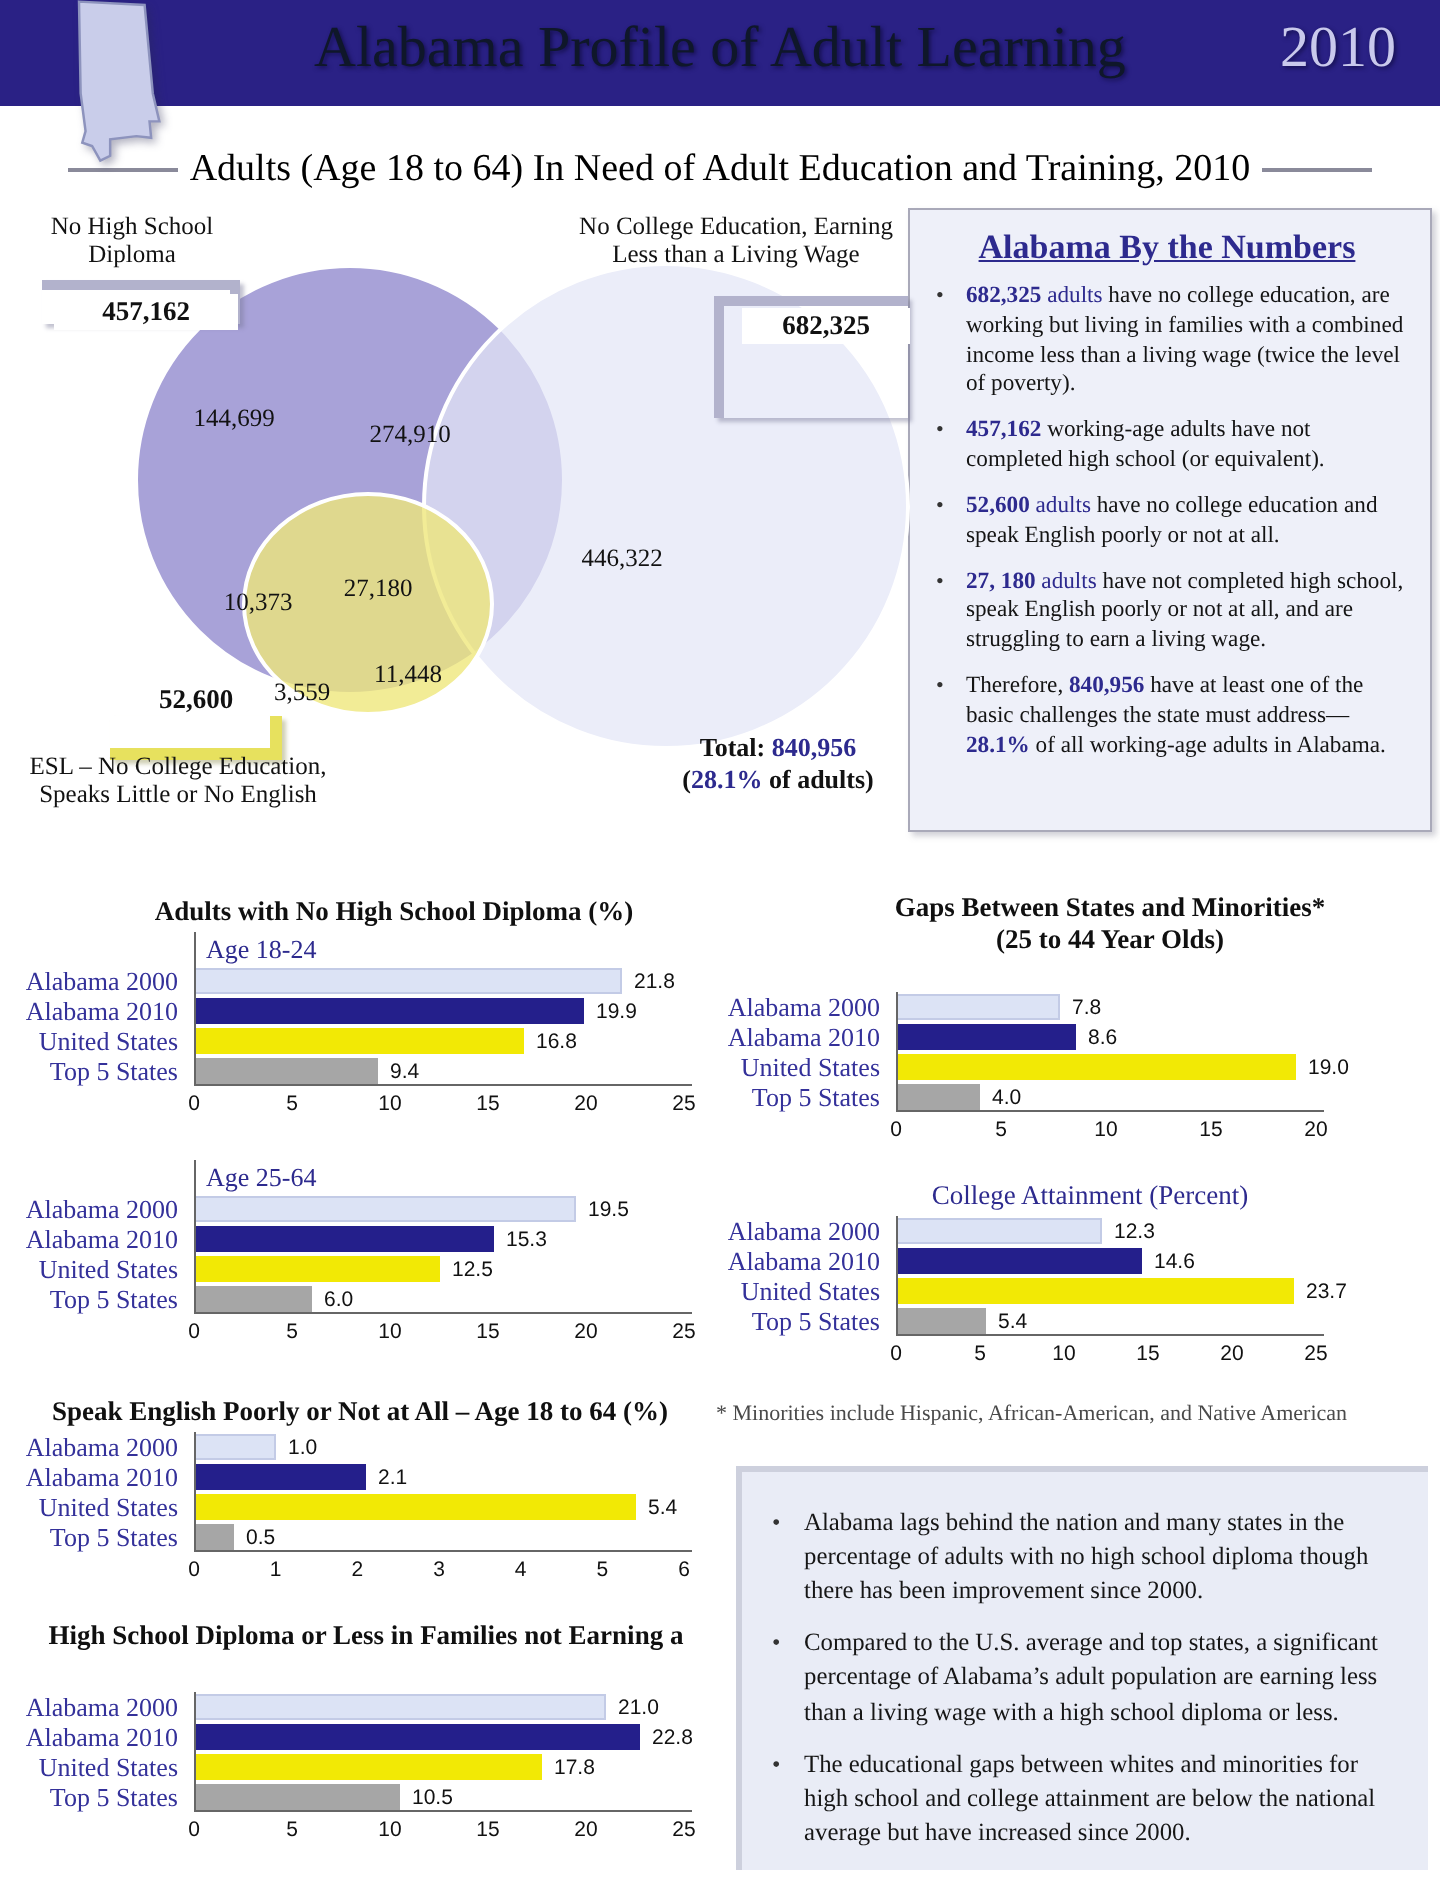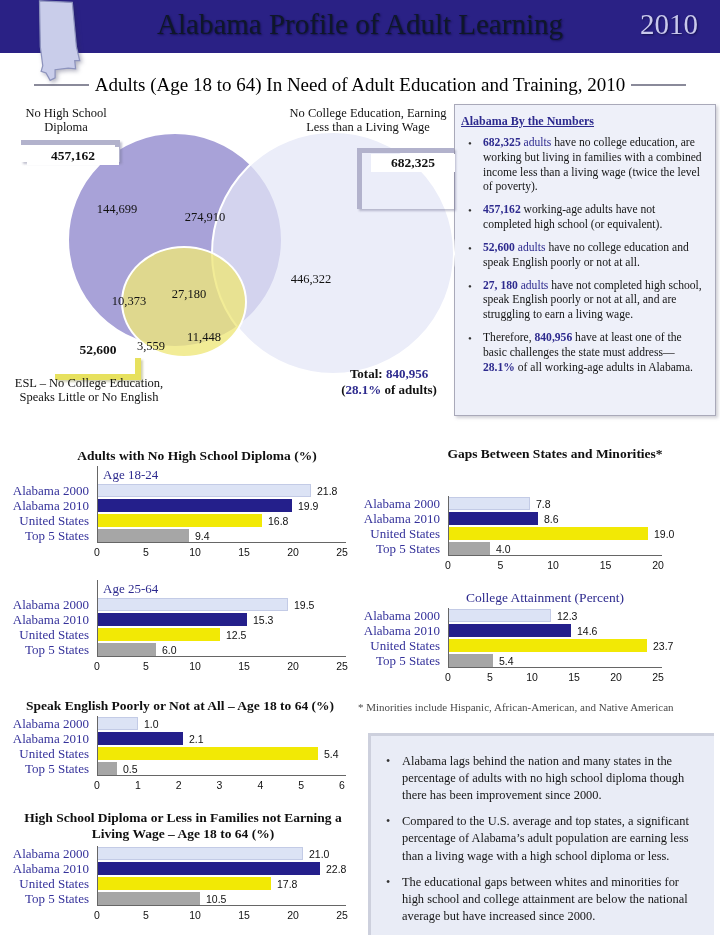--- a/index.html
+++ b/index.html
@@ -36,21 +36,21 @@
   .br-esl  {left:50px;top:258px;width:80px;height:16px;border-bottom:6px solid #e7e15e;border-right:6px solid #e7e15e;box-shadow:2px 2px 2px rgba(150,150,90,.45);}
   .vtotal{position:absolute;left:328px;top:266px;width:112px;z-index:6;text-align:center;
           font-weight:bold;font-size:13px;line-height:1.25;}
   .seg-b{color:#2d2a8e;} .seg-k{color:#121212;}
   .seg-nb{color:#2d2a8e;font-weight:bold;} .seg-bl{color:#2d2a8e;} .seg-tx{color:#141414;}
 
   
   .panel{position:absolute;left:454px;top:104px;width:262px;height:312px;background:#eef0f9;
          border:1px solid #a9a9b9;box-shadow:2px 2px 3px rgba(120,120,140,.35);box-sizing:border-box;
          padding:6px 9px 0 6px;}
-  .panel-title{color:#2d2a8e;font-weight:bold;font-size:12px;
+  .panel-title{color:#2d2a8e;font-weight:bold;font-size:17px;text-align:center;
                text-decoration:underline;margin:3px 0 7px 0;}
   .pb{position:relative;padding-left:22px;font-size:11.6px;line-height:1.28;margin-bottom:8px;color:#141414;}
   .pb::before{content:"\2022";position:absolute;left:7px;top:0;color:#333;font-size:11px;}
 
   
   .chart{position:absolute;}
   .inner-label{font-size:13px;color:#2d2a8e;height:17px;line-height:17px;}
   .plotwrap{position:relative;}
   .crow{display:flex;align-items:center;height:15px;}
   .clabel{flex:0 0 auto;text-align:right;padding-right:8px;font-size:13px;color:#34319a;white-space:nowrap;}
@@ -138,28 +138,28 @@
     <div class="pb"><span class="seg-nb">52,600</span><span class="seg-bl"> adults</span><span class="seg-tx"> have no college education and speak English poorly or not at all.</span></div>
     <div class="pb"><span class="seg-nb">27, 180</span><span class="seg-bl"> adults</span><span class="seg-tx"> have not completed high school, speak English poorly or not at all, and are struggling to earn a living wage.</span></div>
     <div class="pb"><span class="seg-tx">Therefore, </span><span class="seg-nb">840,956</span><span class="seg-tx"> have at least one of the basic challenges the state must address—</span><span class="seg-nb">28.1%</span><span class="seg-tx"> of all working-age adults in Alabama.</span></div>
   </div>
 
 
   <div class="ch-title" style="left:20px;top:448px;width:354px;">Adults with No High School Diploma (%)</div>
 
   <div class="ch-title" style="left:390px;top:446px;width:330px;">
     <div>Gaps Between States and Minorities*</div>
+    <div>(25 to 44 Year Olds)</div>
   </div>
   <div class="ch-sub" style="left:400px;top:590px;width:290px;">College Attainment (Percent)</div>
 
   <div class="ch-title" style="left:0px;top:698px;width:360px;">Speak English Poorly or Not at All – Age 18 to 64 (%)</div>
 
   <div class="ch-title" style="left:2px;top:810px;width:362px;">
     <div>High School Diploma or Less in Families not Earning a</div>
-    <div>Living Wage – Age 18 to 64 (%)</div>
   </div>
 
   <div class="chart" style="left:10px;top:466px;width:350px;">
       <div class="plotwrap">
         <div class="inner-label" style="margin-left:93px">Age 18-24</div>
         <div class="crow">
           <div class="clabel" style="width:79px">Alabama 2000</div>
           <div class="cbar" style="width:214px;background:#dce3f5;border:1px solid #c3cbe6;"></div>
           <span class="cval">21.8</span>
         </div>

